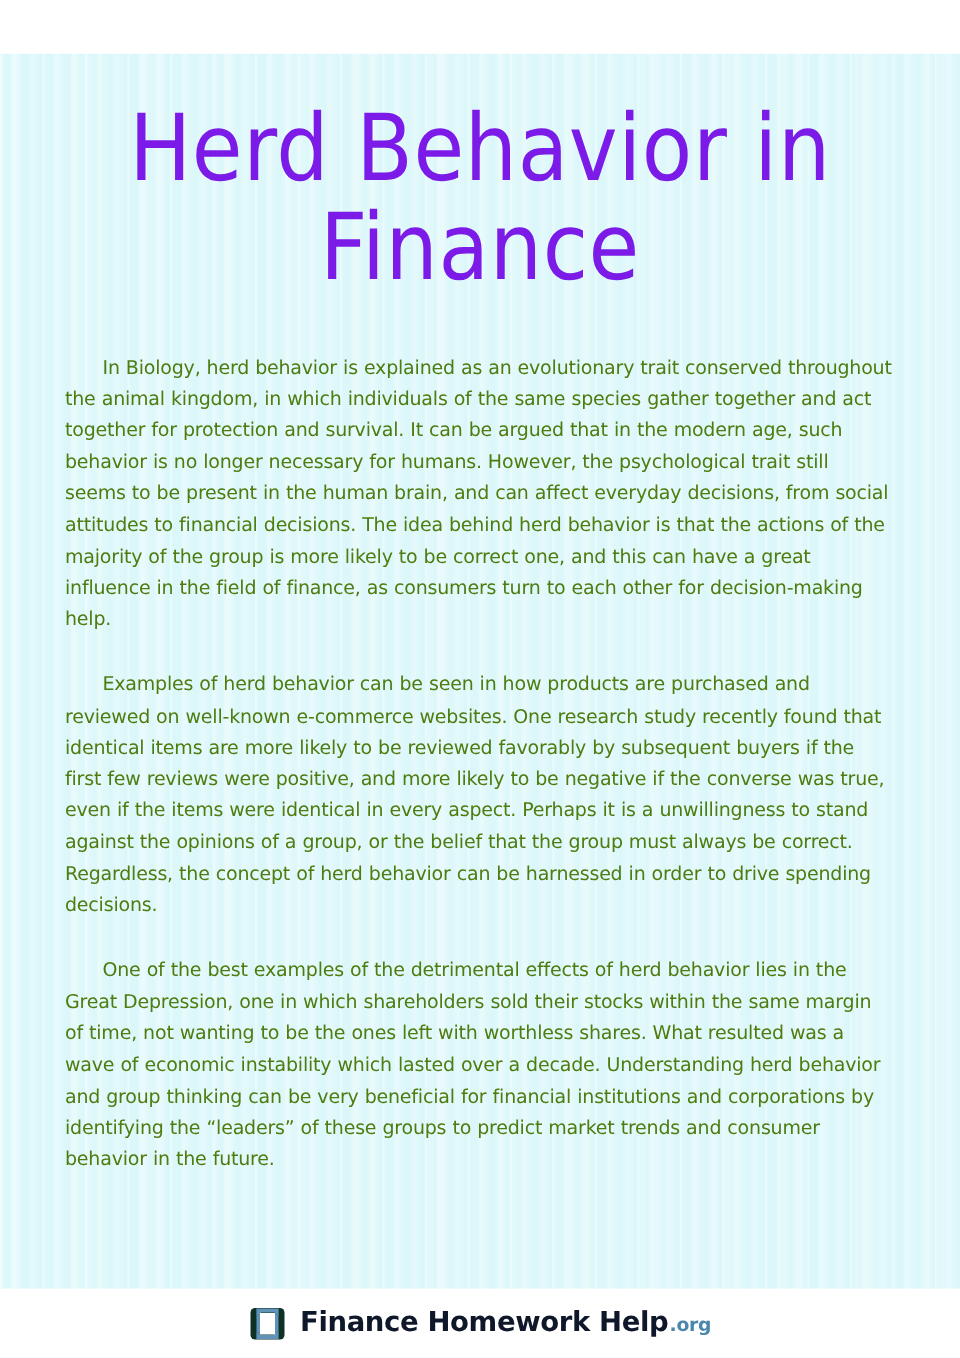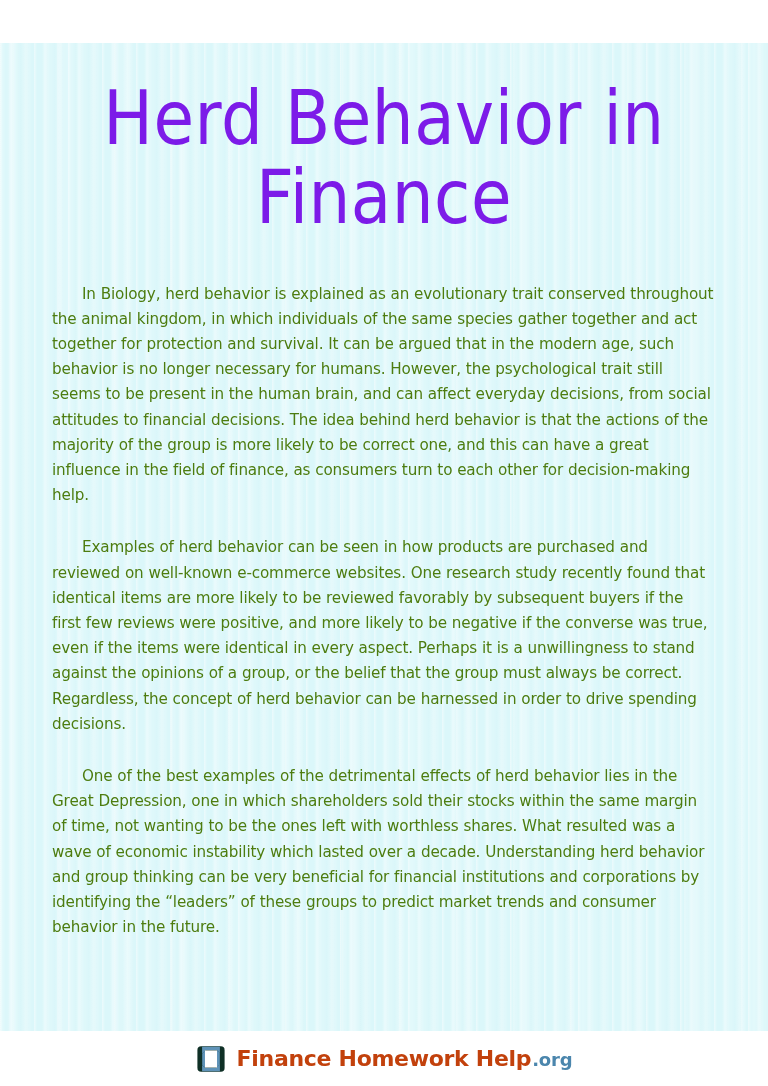--- a/index.html
+++ b/index.html
@@ -117,25 +117,25 @@
     display: flex;
     align-items: baseline;
     color: #4b86ad;
     font-family: "DejaVu Sans", sans-serif;
   }
 
   .logo-name {
     font-size: 22px;
     font-weight: bold;
     letter-spacing: -0.3px;
-    color: #c2410c;
+    color: #0f172a;
   }
 
   .logo-tld {
-    font-size: 18px;
+    font-size: 15px;
     font-weight: bold;
     letter-spacing: -0.2px;
     color: #4b86ad;
     margin-left: 1px;
   }
 </style>
 </head>
 <body>
 
 <div class="page">

